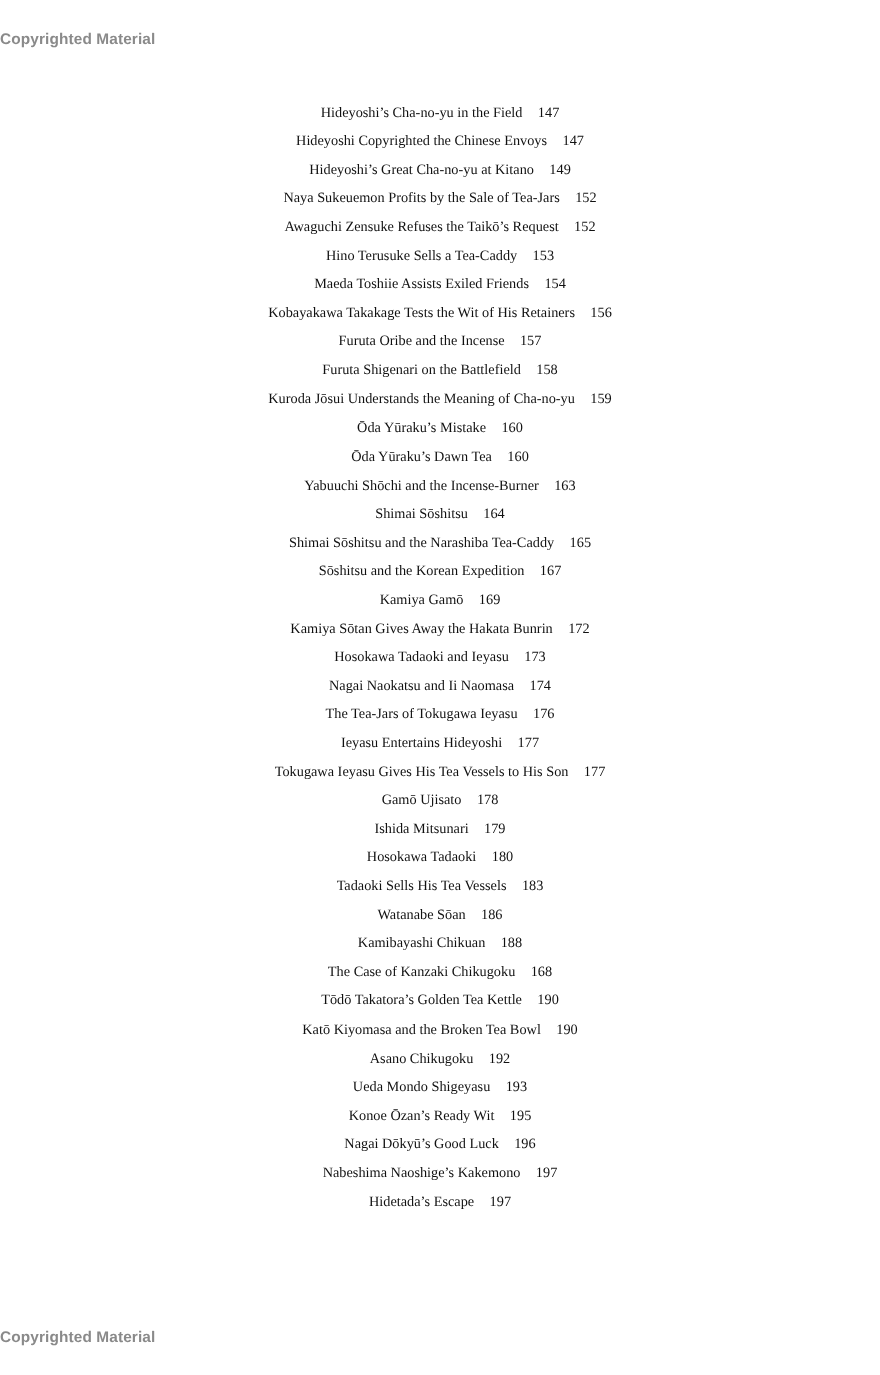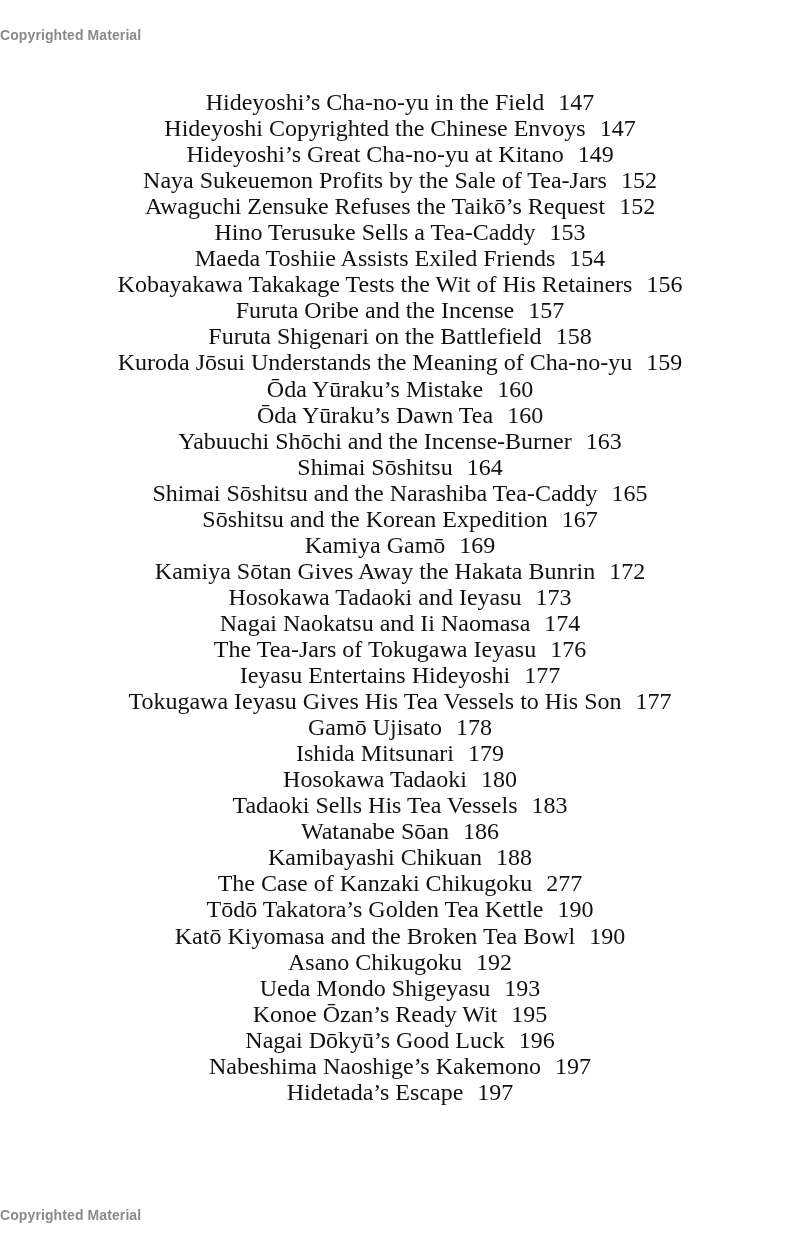--- a/index.html
+++ b/index.html
@@ -33,21 +33,21 @@
       width: 800px;
       margin: 0;
       padding: 0;
       list-style: none;
     }
     .toc-entry {
       height: 26.05px;
       line-height: 26px;
       text-align: center;
       font-family: "Liberation Serif", serif;
-      font-size: 24px;
+      font-size: 13px;
       color: #111111;
       white-space: nowrap;
     }
     .toc-page {
       margin-left: 14px;
     }
   </style>
 </head>
 <body>
 
@@ -77,21 +77,21 @@
   <li class="toc-entry"><span>Nagai Naokatsu and Ii Naomasa</span><span class="toc-page">174</span></li>
   <li class="toc-entry"><span>The Tea-Jars of Tokugawa Ieyasu</span><span class="toc-page">176</span></li>
   <li class="toc-entry"><span>Ieyasu Entertains Hideyoshi</span><span class="toc-page">177</span></li>
   <li class="toc-entry"><span>Tokugawa Ieyasu Gives His Tea Vessels to His Son</span><span class="toc-page">177</span></li>
   <li class="toc-entry"><span>Gamō Ujisato</span><span class="toc-page">178</span></li>
   <li class="toc-entry"><span>Ishida Mitsunari</span><span class="toc-page">179</span></li>
   <li class="toc-entry"><span>Hosokawa Tadaoki</span><span class="toc-page">180</span></li>
   <li class="toc-entry"><span>Tadaoki Sells His Tea Vessels</span><span class="toc-page">183</span></li>
   <li class="toc-entry"><span>Watanabe Sōan</span><span class="toc-page">186</span></li>
   <li class="toc-entry"><span>Kamibayashi Chikuan</span><span class="toc-page">188</span></li>
-  <li class="toc-entry"><span>The Case of Kanzaki Chikugoku</span><span class="toc-page">277</span></li>
+  <li class="toc-entry"><span>The Case of Kanzaki Chikugoku</span><span class="toc-page">168</span></li>
   <li class="toc-entry"><span>Tōdō Takatora’s Golden Tea Kettle</span><span class="toc-page">190</span></li>
   <li class="toc-entry"><span>Katō Kiyomasa and the Broken Tea Bowl</span><span class="toc-page">190</span></li>
   <li class="toc-entry"><span>Asano Chikugoku</span><span class="toc-page">192</span></li>
   <li class="toc-entry"><span>Ueda Mondo Shigeyasu</span><span class="toc-page">193</span></li>
   <li class="toc-entry"><span>Konoe Ōzan’s Ready Wit</span><span class="toc-page">195</span></li>
   <li class="toc-entry"><span>Nagai Dōkyū’s Good Luck</span><span class="toc-page">196</span></li>
   <li class="toc-entry"><span>Nabeshima Naoshige’s Kakemono</span><span class="toc-page">197</span></li>
   <li class="toc-entry"><span>Hidetada’s Escape</span><span class="toc-page">197</span></li>
 </ul>
 

